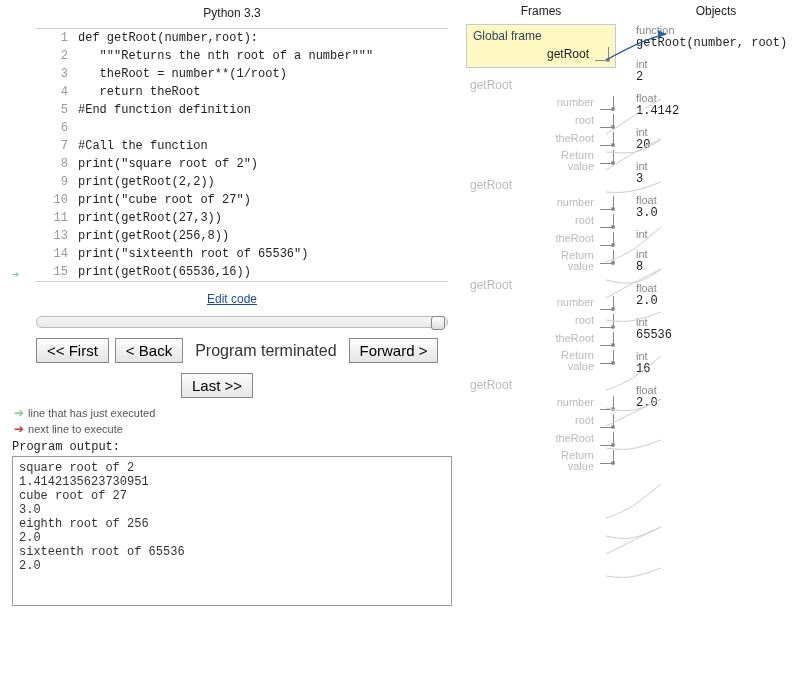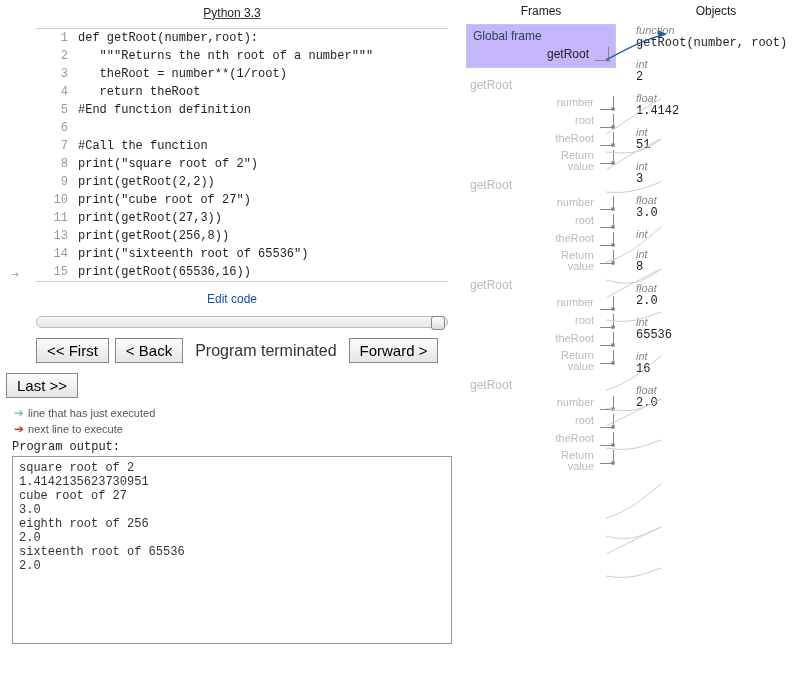--- a/index.html
+++ b/index.html
@@ -7,21 +7,21 @@
     margin: 0;
     font-family: Verdana, Geneva, sans-serif;
     font-size: 11px;
     color: #333;
     background: #fff;
     width: 802px;
   }
   .container { display: flex; padding: 4px 6px; }
   .left { width: 460px; padding-right: 8px; }
   .right { flex: 1; display: flex; }
-  .header-row { display: flex; justify-content: center; position: relative; font-size: 12px; color: #444; padding: 2px 0 6px 0; text-decoration: underline; }
+  .header-row { display: flex; justify-content: center; position: relative; font-size: 12px; color: #444; padding: 2px 0 6px 0; }
   .code-title { text-align: center; width: 100%; font-size: 12px; color: #222;}
   .frames-title, .objects-title { font-size: 12px; color: #222; text-align: center; }
   .frames-col { width: 150px; }
   .objects-col { flex: 1; padding-left: 20px; }
   .code-box {
     border-top: 1px solid #ccc;
     border-bottom: 1px solid #ccc;
     margin: 2px 10px 4px 30px;
     font-family: "Courier New", monospace;
     font-size: 12px;
@@ -39,21 +39,21 @@
     position: absolute;
     left: -24px;
     top: 2px;
     color: #7fc99b;
     font-size: 12px;
   }
   .edit-link {
     text-align: center;
     padding: 6px 0;
   }
-  .edit-link a { color: #1a4ea8; cursor: pointer; font-size: 12px;}
+  .edit-link a { color: #1a4ea8; text-decoration: underline; cursor: pointer; font-size: 12px;}
   .slider-track {
     margin: 4px 10px 10px 30px;
     height: 12px;
     border: 1px solid #bbb;
     border-radius: 6px;
     background: linear-gradient(#f5f5f5,#e8e8e8);
     position: relative;
   }
   .slider-thumb {
     position: absolute;
@@ -73,40 +73,40 @@
   .btn {
     font-family: Arial, sans-serif;
     font-size: 15px;
     padding: 3px 10px;
     border: 1px solid #888;
     border-radius: 0;
     background: linear-gradient(#fdfdfd,#e4e4e4);
     cursor: pointer;
   }
   .status-text { font-size: 16px; color: #333; padding: 0 6px;}
-  .controls-row2 { width:100%; display:flex; margin-top:4px; margin-left:-30px;}
+  .controls-row2 { width:100%; display:flex; justify-content:center; margin-top:4px; margin-left:-30px;}
   .legend { margin: 8px 0 2px 8px; font-size: 11px; color: #555; }
   .legend-row { display:flex; align-items:center; gap:4px; margin:2px 0;}
   .arrow-green { color: #7fc99b; font-size:12px;}
   .arrow-red { color: #cc3333; font-size:12px;}
   .output-label { margin: 4px 0 2px 6px; font-size: 12px; color:#222;font-family:Liberation Mono, monospace;}
   .output-box {
     margin: 0 6px 6px 6px;
     border: 1px solid #999;
     font-family: "Courier New", monospace;
     font-size: 12px;
     padding: 4px 6px;
-    height: 188px;
+    height: 150px;
     overflow: auto;
     white-space: pre;
   }
   
   .global-frame {
     border: 1px solid #bcd;
-    background: #c4b5fd;
+    background: #fef9c3;
     padding: 4px 6px 6px 6px;
     margin-bottom: 10px;
   }
   .global-frame .gf-title { color: #345; font-size:12px; }
   .gf-var-row { display:flex; justify-content:flex-end; align-items:center; gap:6px; margin-top:4px;}
   .gf-var-name { color:#222; font-size:12px;}
   .var-slot {
     width: 14px; height: 14px;
     border-right: 1px solid #888;
     border-bottom: 1px solid #888;
@@ -120,21 +120,21 @@
     background:#888;
     border-radius:50%;
     right:-2px; bottom:-2px;
   }
   .frame-block { margin-bottom: 10px; padding-right:2px;}
   .frame-name { color:#bbb; font-size:12px; padding-left:4px; margin-bottom:4px;}
   .fvar-row { display:flex; justify-content:flex-end; align-items:flex-start; gap:6px; height:18px;}
   .fvar-label { color:#bbb; font-size:11px; text-align:right;}
   .fvar-label.ret { line-height: 11px; text-align:right;}
   .obj { margin: 0 0 8px 0; }
-  .obj-type { color:#888; font-size:11px;font-style:italic; }
+  .obj-type { color:#888; font-size:11px; }
   .obj-val { color:#222; font-size:12px; font-family:"Courier New",monospace;}
   .obj-func-sig { color:#222; font-size:12px; font-family:"Courier New",monospace;}
   svg.connector { position:absolute; pointer-events:none; }
   .right-wrap { position: relative; display:flex; width:100%; }
   .objects-list { padding-top: 0px; }
 </style>
 </head>
 <body>
 
 <div class="container">
@@ -344,21 +344,21 @@
             <div class="obj">
               <div class="obj-type">int</div>
               <div class="obj-val">2</div>
             </div>
             <div class="obj">
               <div class="obj-type">float</div>
               <div class="obj-val">1.4142</div>
             </div>
             <div class="obj">
               <div class="obj-type">int</div>
-              <div class="obj-val">51</div>
+              <div class="obj-val">20</div>
             </div>
             <div class="obj">
               <div class="obj-type">int</div>
               <div class="obj-val">3</div>
             </div>
             <div class="obj">
               <div class="obj-type">float</div>
               <div class="obj-val">3.0</div>
             </div>
             <div class="obj">

